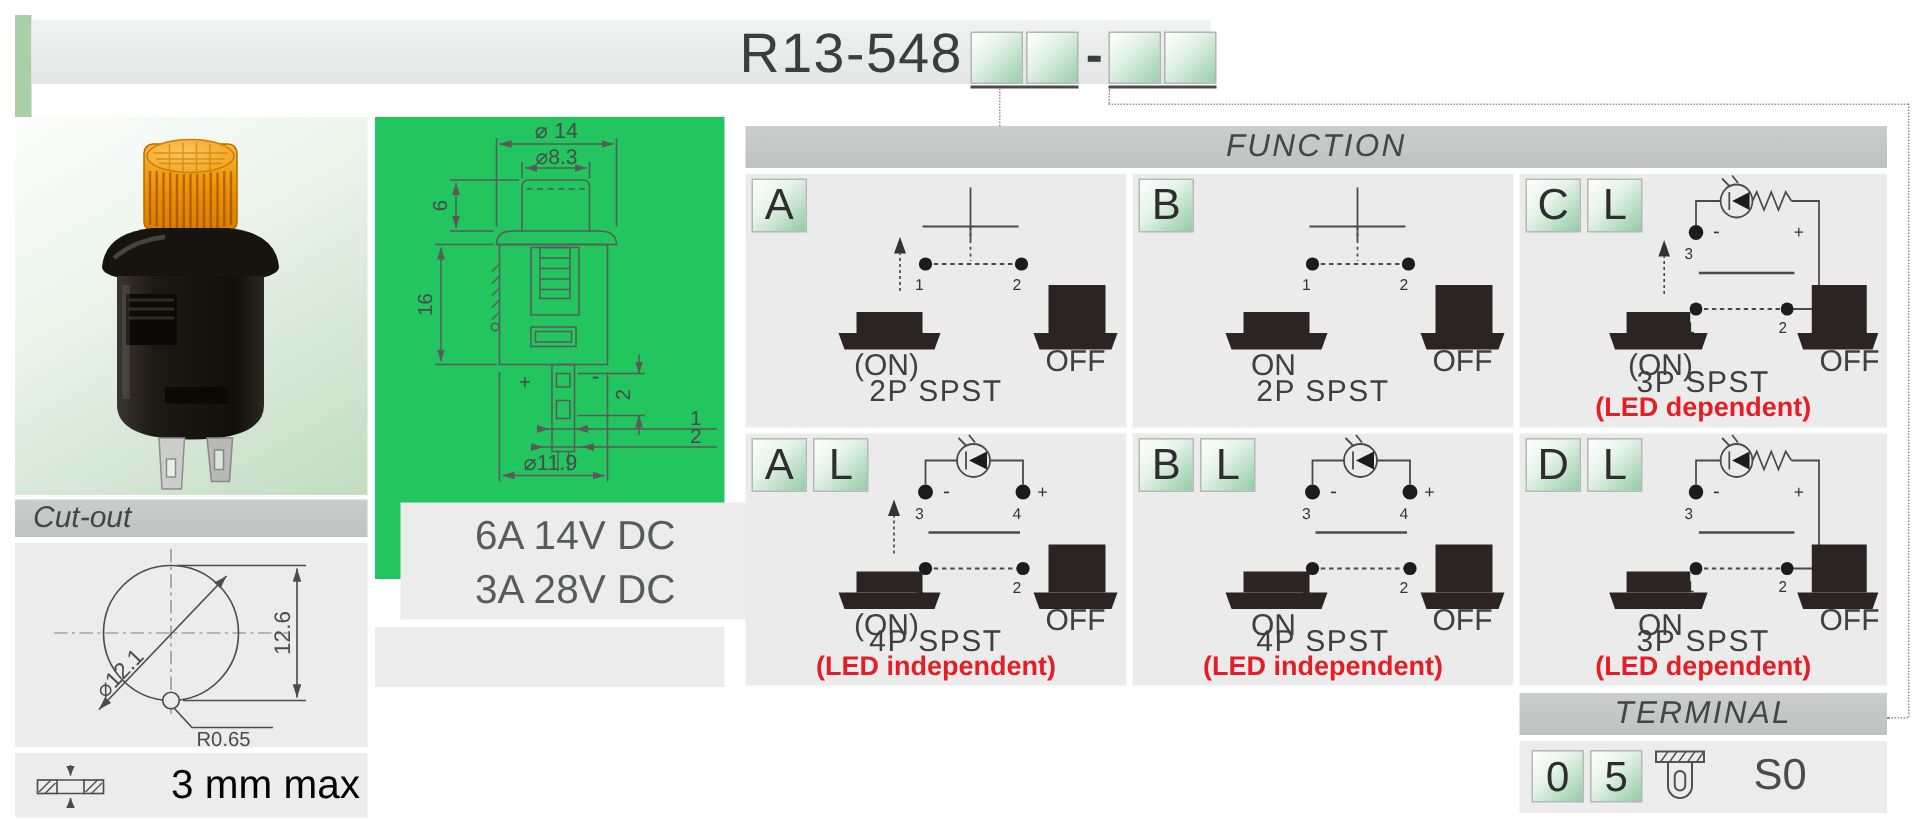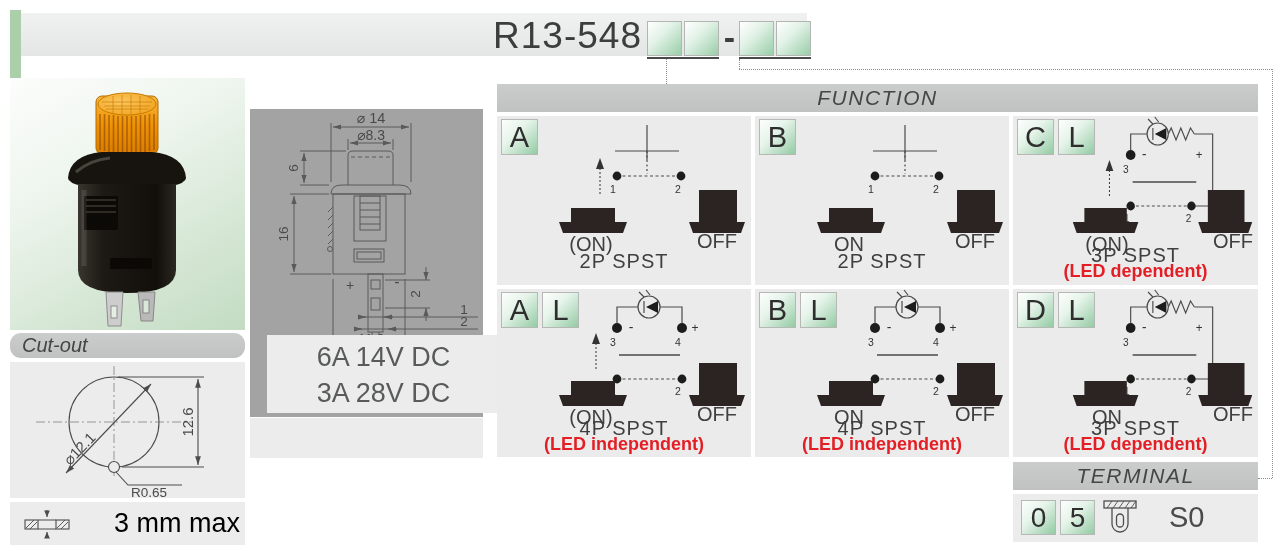--- a/index.html
+++ b/index.html
@@ -16,26 +16,26 @@
   .code-box{position:absolute;top:21px;width:35px;height:35px;
             background:linear-gradient(135deg,#ffffff 0%,#e2f2e7 40%,#99cea8 100%);
             border:1px solid #b2b5b2;box-sizing:border-box;}
   .code-dash{position:absolute;left:719px;top:18px;width:21px;height:38px;text-align:center;
              font-size:34px;font-weight:bold;color:#3d3d3d;}
   .pair-line{position:absolute;top:57px;height:2px;background:#4a4a4a;}
   .dot-v{position:absolute;border-left:1px dotted #8f8f8f;width:0;}
   .dot-h{position:absolute;border-top:1px dotted #8f8f8f;height:0;}
   .photo-panel{position:absolute;left:10px;top:78px;width:235px;height:252px;
      background:linear-gradient(150deg,#fcfdfc 0%,#eef5ee 35%,#d6e7d5 70%,#c3dcc2 100%);}
-  .cutout-hdr{left:10px;top:333px;width:235px;height:25px;font-size:20px;line-height:25px;border-radius:11px;}
+  .cutout-hdr{left:10px;top:333px;width:235px;height:25px;font-size:20px;line-height:25px;}
   .cutout-hdr span{padding-left:12px;}
   .cutout-panel{left:10px;top:362px;width:235px;height:136px;}
   .mm-panel{left:10px;top:502px;width:235px;height:43px;}
   .mm-text{position:absolute;left:68px;top:6px;font-size:27px;color:#000000;margin-left:36px;}
-  .draw-panel{left:250px;top:78px;width:233px;height:308px;background:#a3a3a3;margin-top:31px;}
+  .draw-panel{left:250px;top:78px;width:233px;height:308px;background:#22c55e;}
   .ratings{left:267px;top:335px;width:233px;height:78px;text-align:center;
            font-size:27px;line-height:36px;color:#595b5b;padding-top:4px;box-sizing:border-box;}
   .empty-panel{left:250px;top:418px;width:233px;height:40px;}
   .func-hdr{left:497px;top:84px;width:761px;height:28px;}
   .term-hdr{left:1013px;top:462px;width:245px;height:28px;}
   .term-body{left:1013px;top:494px;width:245px;height:48px;}
   .cell{position:absolute;background:#ebebec;}
   .badge{position:absolute;top:3px;width:37px;height:36px;
          background:linear-gradient(135deg,#fdfefd 0%,#e6f4ea 40%,#94cba4 100%);
          border:1px solid #b5b8b5;box-sizing:border-box;

